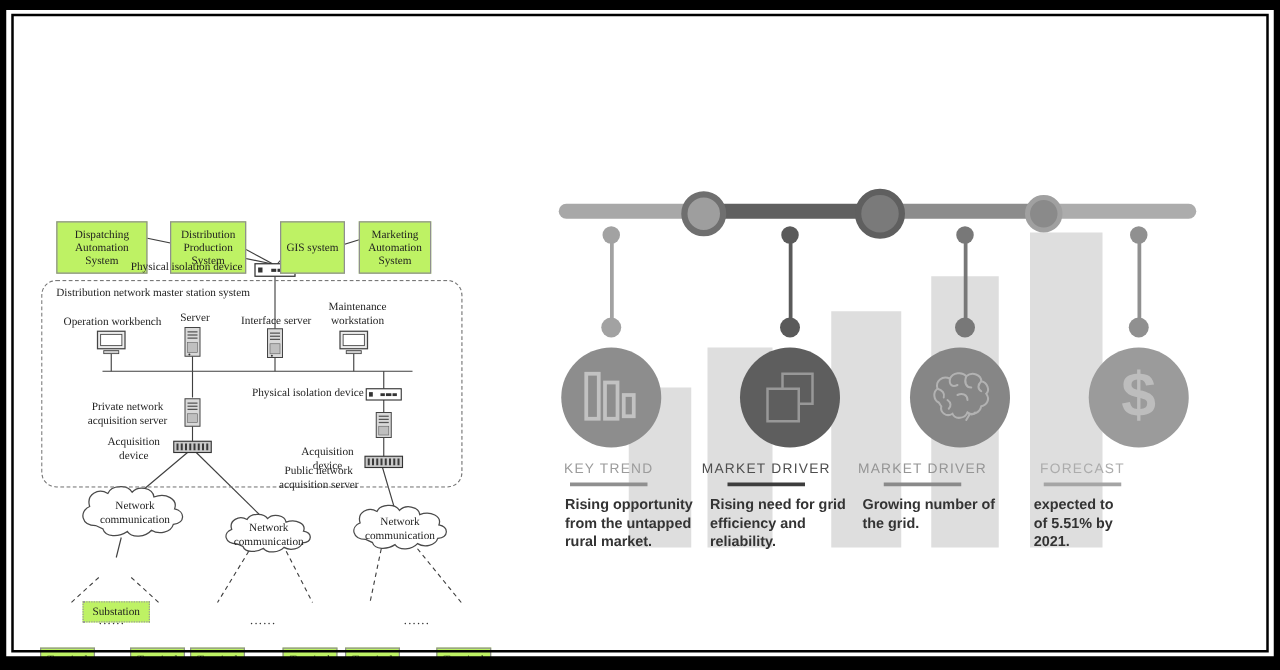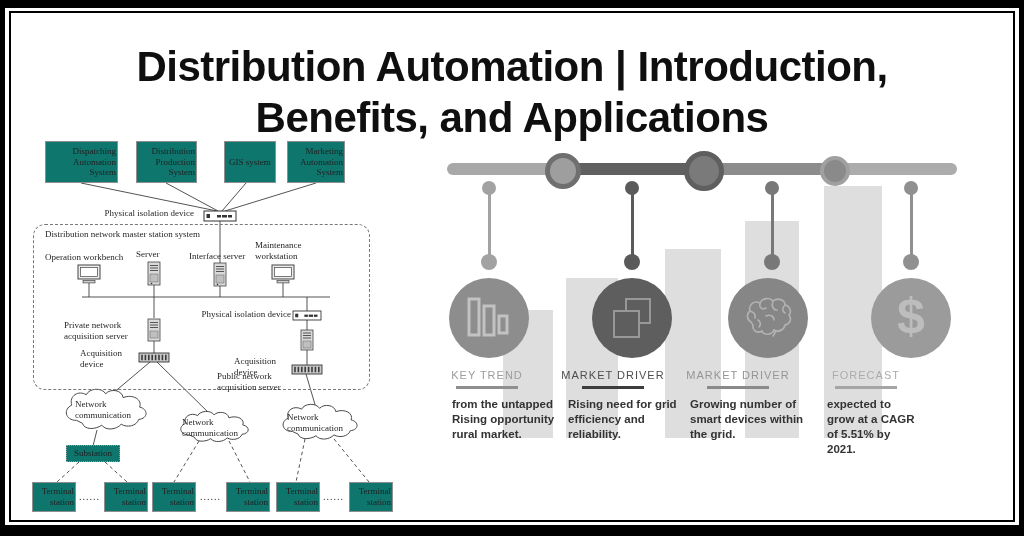--- a/index.html
+++ b/index.html
@@ -7,25 +7,25 @@
           font-family:"Liberation Sans",sans-serif;}
   
   .frame-outer{position:absolute;inset:0;border:solid #000;border-width:8px 5px 11px 5px;pointer-events:none;z-index:60;}
   .frame-inner{position:absolute;left:9px;top:11px;right:9px;bottom:14px;border:2px solid #000;pointer-events:none;z-index:60;}
   
   .title{position:absolute;left:0;right:0;top:13px;text-align:center;font-weight:800;
          font-size:42px;line-height:51px;color:#0f0f0f;letter-spacing:-0.5px;}
   
   .diagram-svg{position:absolute;left:0;top:0;width:1024px;height:536px;pointer-events:none;}
   .dlabel{position:absolute;font-family:"Liberation Serif",serif;font-size:9px;line-height:1.18;
-          color:#1f1f1f;}
+          color:#1f1f1f;text-align:center;}
   .nowrap{white-space:nowrap;}
-  .dbox{position:absolute;border:1px solid #8f8f8f;background:#0f766e;display:flex;align-items:center;
+  .dbox{position:absolute;border:1px solid #8f8f8f;background:#bef264;display:flex;align-items:center;
         justify-content:center;font-family:"Liberation Serif",serif;font-size:9px;line-height:1.18;
-        color:#1f1f1f;text-align:right;padding:1px;box-sizing:border-box;}
+        color:#1f1f1f;text-align:center;padding:1px;box-sizing:border-box;margin-top:36px;}
   .master-box{position:absolute;border:1px dashed #787878;border-radius:12px;}
   .dots{position:absolute;font-family:"Liberation Serif",serif;font-size:10px;color:#333;letter-spacing:1px;}
   
   .seg{position:absolute;top:163px;height:12px;z-index:2;}
   .tnode{position:absolute;border-radius:50%;box-sizing:border-box;z-index:3;}
   .conn-dot{position:absolute;border-radius:50%;z-index:2;}
   .conn-line{position:absolute;width:3px;z-index:2;}
   .gbar{position:absolute;background:#dedede;z-index:1;}
   .big-circle{position:absolute;top:278px;width:80px;height:80px;border-radius:50%;display:flex;
               align-items:center;justify-content:center;z-index:3;}
@@ -36,21 +36,20 @@
   .body-line{font-weight:700;font-size:11.5px;line-height:15px;color:#333;white-space:nowrap;}
   .dollar{font-size:50px;font-weight:700;color:#bdbdbd;line-height:1;margin-top:-4px;}
   .website{position:absolute;right:39px;top:489px;width:300px;text-align:right;
            font-family:"Liberation Serif",serif;font-weight:700;font-size:23px;color:#000;z-index:5;}
 </style>
 </head>
 <body>
 
 <div class="canvas">
 
-  <h1 class="title"><span>Distribution Automation | Introduction,</span><br><span>Benefits, and Applications</span></h1>
 
   <svg class="diagram-svg" viewBox="0 0 1024 536">
     <defs>
       <path id="cloudp" vector-effect="non-scaling-stroke" d="M14,32 C2,32 0,20 9,16 C6,6 16,0 24,5 C27,-2 40,-3 44,4 C49,-2 61,0 62,8
            C72,4 82,10 79,18 C88,20 88,30 78,31 C76,38 66,40 60,36 C55,42 44,43 40,37
            C33,42 22,42 20,35 C18,34 16,33 14,32 Z"></path>
     </defs>
 
     <g stroke="#3f3f3f" stroke-width="0.9" fill="none">
       <path d="M81,183 L217,211"></path>
@@ -282,37 +281,35 @@
   <div class="col-header" style="left:417px;color:#9c9c9c;">KEY TREND</div>
   <div class="rule" style="left:456px;background:#8f8f8f;"></div>
   <div class="col-header" style="left:543px;color:#4e4e4e;">MARKET DRIVER</div>
   <div class="rule" style="left:582px;background:#3d3d3d;"></div>
   <div class="col-header" style="left:668px;color:#959595;">MARKET DRIVER</div>
   <div class="rule" style="left:707px;background:#8a8a8a;"></div>
   <div class="col-header" style="left:796px;color:#acacac;">FORECAST</div>
   <div class="rule" style="left:835px;background:#a5a5a5;"></div>
 
   <div class="body-col" style="left:452px;">
+    <div class="body-line">Rising opportunity</div>
     <div class="body-line">from the untapped</div>
-    <div class="body-line">Rising opportunity</div>
     <div class="body-line">rural market.</div>
   </div>
   <div class="body-col" style="left:568px;">
     <div class="body-line">Rising need for grid</div>
     <div class="body-line">efficiency and</div>
     <div class="body-line">reliability.</div>
   </div>
   <div class="body-col" style="left:690px;">
     <div class="body-line">Growing number of</div>
-    <div class="body-line">smart devices within</div>
     <div class="body-line">the grid.</div>
   </div>
   <div class="body-col" style="left:827px;">
     <div class="body-line">expected to</div>
-    <div class="body-line">grow at a CAGR</div>
     <div class="body-line">of 5.51% by</div>
     <div class="body-line">2021.</div>
   </div>
 
 
   <div class="frame-outer"></div>
   <div class="frame-inner"></div>
 </div>
 
 </body></html>

